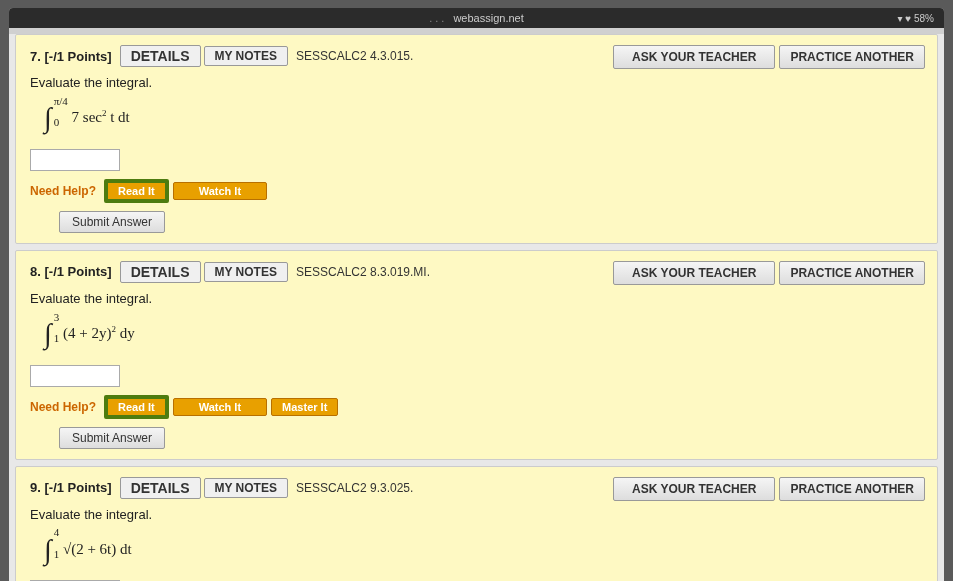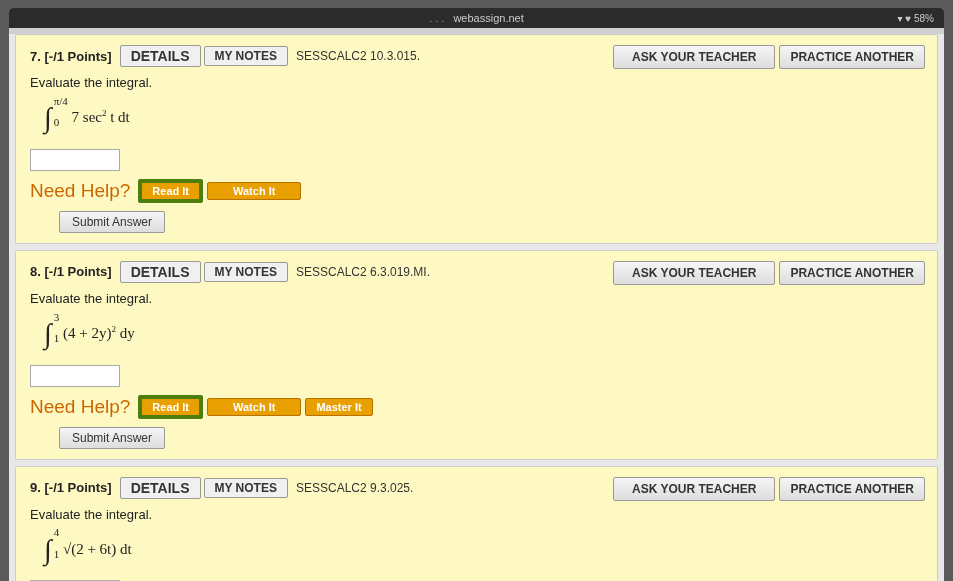--- a/index.html
+++ b/index.html
@@ -161,23 +161,23 @@
     }
 
     
     .need-help-row {
       display: flex;
       align-items: center;
       gap: 4px;
       margin-bottom: 8px;
     }
     .need-help-label {
-      font-size: 19px;
+      font-size: 12px;
       color: #cc6600;
-      font-weight: normal;
+      font-weight: bold;
       margin-right: 4px;
     }
     .btn-read-it {
       background: #e8a000;
       border: 4px solid #4d7c0f;
       padding: 2px 10px;
       font-size: 11px;
       font-weight: bold;
       color: #fff;
       cursor: pointer;
@@ -233,21 +233,21 @@
   <div class="content">
 
     <div class="problem-block">
       <div class="problem-header">
         <span class="problem-number">
           <span>7.</span>
           <span>[-/1 Points]</span>
         </span>
         <button class="btn-details">DETAILS</button>
         <button class="btn-mynotes">MY NOTES</button>
-        <span class="problem-code">SESSCALC2 10.3.015.</span>
+        <span class="problem-code">SESSCALC2 4.3.015.</span>
       </div>
       <div class="right-buttons">
         <button class="btn-ask-teacher">ASK YOUR TEACHER</button>
         <button class="btn-practice">PRACTICE ANOTHER</button>
       </div>
       <div class="problem-body">
         <div class="instruction">Evaluate the integral.</div>
         <div class="integral-display">
           <span class="integral-sym">∫</span><span style="display:inline-flex;flex-direction:column;font-size:11px;vertical-align:middle;position:relative;top:-8px;">
               <span style="position:relative;top:0px;font-size:11px;">π/4</span>
@@ -266,21 +266,21 @@
     </div>
 
     <div class="problem-block">
       <div class="problem-header">
         <span class="problem-number">
           <span>8.</span>
           <span>[-/1 Points]</span>
         </span>
         <button class="btn-details">DETAILS</button>
         <button class="btn-mynotes">MY NOTES</button>
-        <span class="problem-code">SESSCALC2 6.3.019.MI.</span>
+        <span class="problem-code">SESSCALC2 8.3.019.MI.</span>
       </div>
       <div class="right-buttons">
         <button class="btn-ask-teacher">ASK YOUR TEACHER</button>
         <button class="btn-practice">PRACTICE ANOTHER</button>
       </div>
       <div class="problem-body">
         <div class="instruction">Evaluate the integral.</div>
         <div class="integral-display">
           <span class="integral-sym">∫</span><span style="display:inline-flex;flex-direction:column;font-size:11px;vertical-align:middle;position:relative;top:-8px;">
               <span style="position:relative;top:0px;font-size:11px;">3</span>

